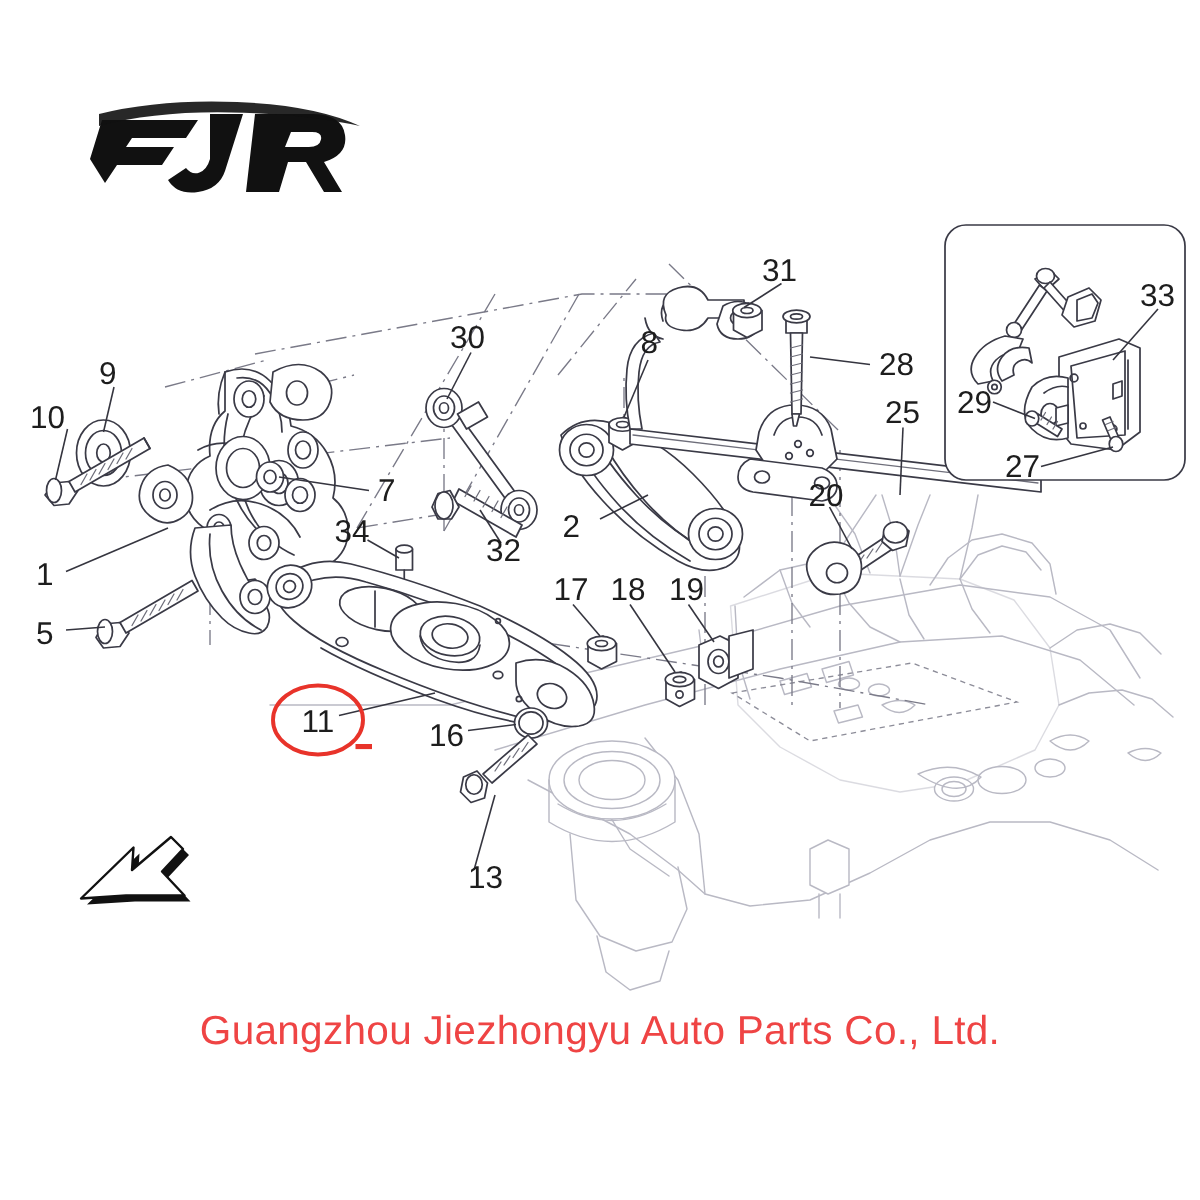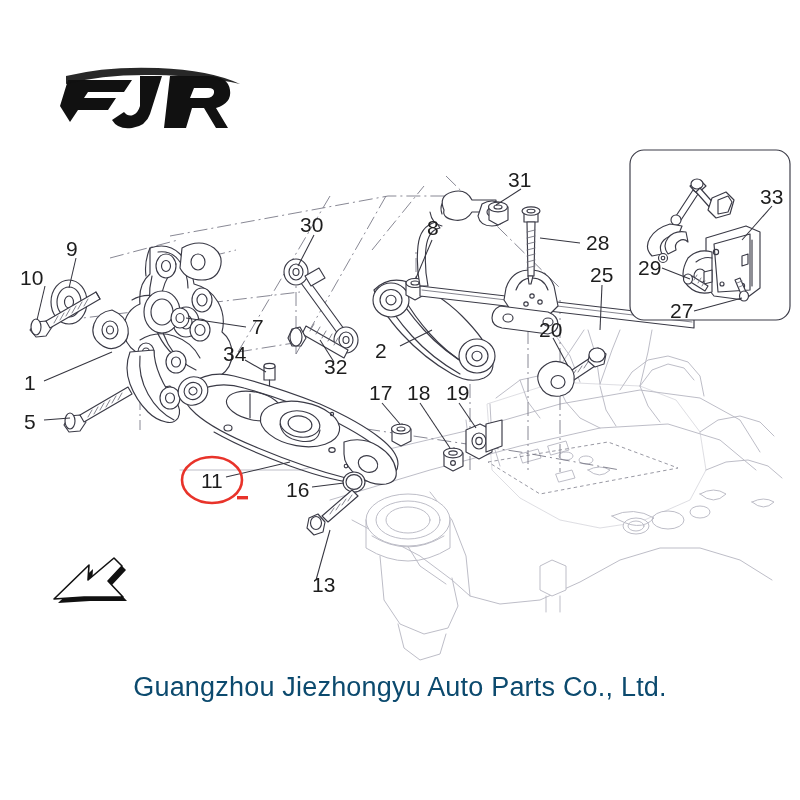--- a/index.html
+++ b/index.html
@@ -3,21 +3,21 @@
 <meta charset="utf-8">
 <title>FJR Parts Diagram</title>
 <style>
   html,body{margin:0;padding:0;background:#fff;}
   body{width:800px;height:800px;overflow:hidden;
        font-family:"Liberation Sans","DejaVu Sans",sans-serif;}
   #page{position:relative;width:800px;height:800px;background:#ffffff;}
   #art{position:absolute;inset:0;width:800px;height:800px;}
   .brand{position:absolute;left:58px;top:62px;width:190px;height:70px;}
   .company{position:absolute;left:0;top:672px;width:800px;text-align:center;
-           font-size:27px;color:#0c4a6e;letter-spacing:.2px;
+           font-size:27px;color:#ef4444;letter-spacing:.2px;
            font-family:"Liberation Sans","DejaVu Sans",sans-serif;}
 </style>
 </head>
 <body>
 
 <div id="page">
 
   <svg id="art" viewBox="0 0 800 800">
     <defs>
       <style>

